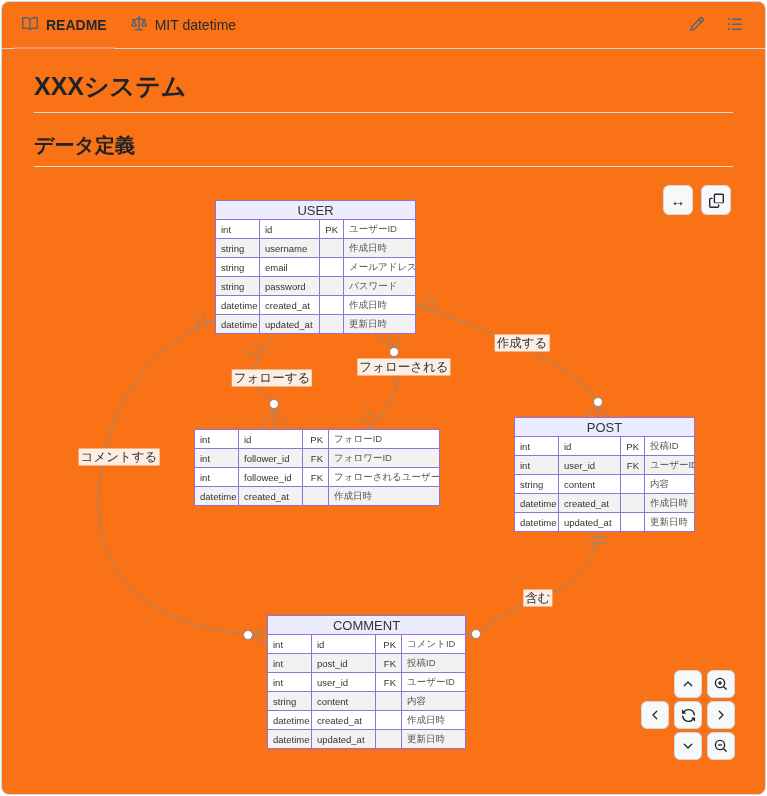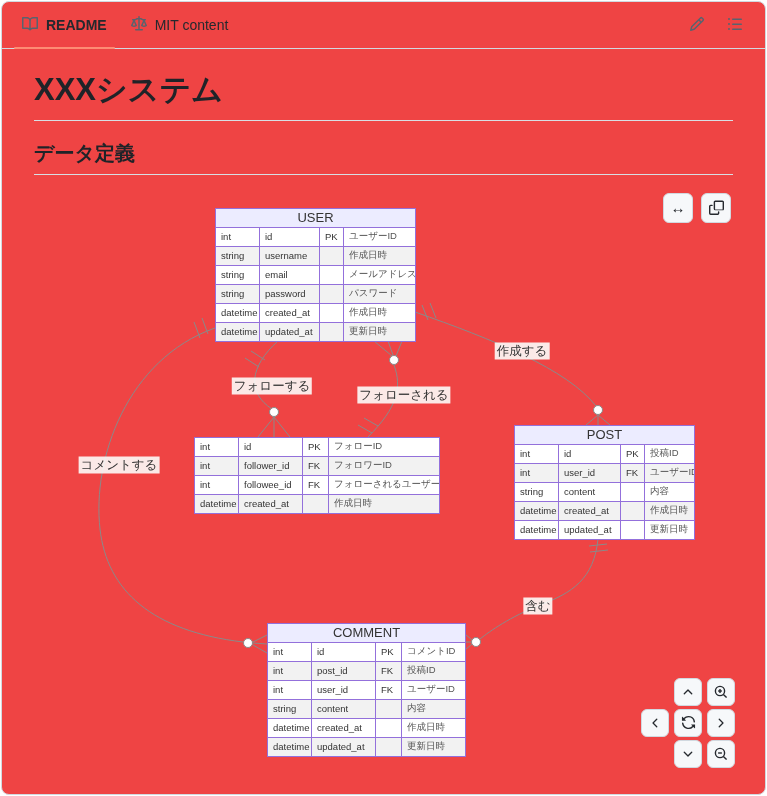--- a/index.html
+++ b/index.html
@@ -1,41 +1,41 @@
 <!DOCTYPE html>
 <html><head>
 <meta charset="utf-8">
 <style>
   * { margin:0; padding:0; box-sizing:border-box; }
   html,body { background:#fff; }
   body { font-family:"Liberation Sans", sans-serif; color:#1f2328; width:767px; height:796px; }
-  .page { position:relative; width:765px; height:794px; margin:1px; border:1px solid #d1d9e0; border-radius:8px; background:#ef4444; overflow:hidden; }
+  .page { position:relative; width:765px; height:794px; margin:1px; border:1px solid #d1d9e0; border-radius:8px; background:#f97316; overflow:hidden; }
 
   
   .tabbar { display:flex; align-items:stretch; height:47px; border-bottom:1px solid #d1d9e0; padding:0 8px; }
   .tab { position:relative; display:flex; align-items:center; gap:8px; padding:0 10px; margin:0 2px; font-size:14px; color:#25292e; cursor:pointer; }
   .tab .octicon { color:#59636e; flex:none; }
   .tab.active { font-weight:bold; }
   .tab.active::after { content:""; position:absolute; left:2px; right:2px; bottom:-1px; height:2px; border-radius:2px; background:#fd8c73; }
   .tabbar-actions { margin-left:auto; display:flex; align-items:center; gap:22px; padding-right:14px; }
   .iconbtn-plain { background:none; border:none; color:#59636e; cursor:pointer; display:flex; }
 
   
-  h1.doc-title { margin:22px 32px 0; padding-bottom:10px; font-size:31px; line-height:1.25; border-bottom:1px solid #d8dee4; }
+  h1.doc-title { margin:22px 32px 0; padding-bottom:10px; font-size:25px; line-height:1.25; border-bottom:1px solid #d8dee4; }
   h2.doc-section { margin:20px 32px 0; padding-bottom:8px; font-size:20px; line-height:1.25; border-bottom:1px solid #d8dee4; }
 
   
   .diagram { position:relative; width:765px; height:620px; margin-top:4px; }
   .diagram svg.edges { position:absolute; left:0; top:0; }
   .entity { position:absolute; }
   table.er { border-collapse:collapse; table-layout:fixed; background:#fff; font-size:9.5px; color:#333; }
   table.er th, table.er td { border:1px solid #9370DB; height:19px; padding:0 5px; white-space:nowrap; overflow:hidden; text-align:left; font-weight:normal; }
   table.er th { background:#ECECFF; text-align:center; font-size:13px; color:#333; }
   table.er tr.alt td { background:#f2f2f2; }
-  table.er td.c-key { text-align:left; }
+  table.er td.c-key { text-align:right; }
   table.er td.c-comment { color:#555; }
   .rel-label { position:absolute; transform:translate(-50%,-50%); font-size:12.5px; color:#333; background:rgba(252,252,250,0.9); padding:0 2px; white-space:nowrap; }
 
   
   .ctl { position:absolute; width:30px; height:30px; display:flex; align-items:center; justify-content:center; background:#f6f8fa; border:1px solid #d1d9e0; border-radius:6px; color:#25292e; cursor:pointer; font-size:15px; line-height:1; }
   .ctl svg { display:block; }
   .pad .ctl { width:28px; height:28px; }
   .rot90  { transform:rotate(90deg); }
   .rot180 { transform:rotate(180deg); }
   .rot270 { transform:rotate(-90deg); }
@@ -53,21 +53,21 @@
           </svg>
       </span>
       <span>README</span>
     </div>
     <div class="tab">
       <span class="octicon">
         <svg width="16" height="16" viewBox="0 0 16 16" fill="currentColor">
             <path d="M8.75.75V2h.985c.304 0 .603.08.867.231l1.29.736c.038.022.08.033.124.033h2.234a.75.75 0 0 1 0 1.5h-.427l2.111 4.692a.75.75 0 0 1-.154.838l-.53-.53.529.531-.001.002-.002.002-.006.006-.006.005-.01.01-.045.04c-.21.176-.441.327-.686.45C14.556 10.78 13.88 11 13 11a4.498 4.498 0 0 1-2.023-.454 3.544 3.544 0 0 1-.686-.45l-.045-.04-.016-.015-.006-.006-.004-.004v-.001a.75.75 0 0 1-.154-.838L12.178 4.5h-.162c-.305 0-.604-.079-.868-.231l-1.29-.736a.245.245 0 0 0-.124-.033H8.75V13h2.5a.75.75 0 0 1 0 1.5h-6.5a.75.75 0 0 1 0-1.5h2.5V3.5h-.984a.245.245 0 0 0-.124.033l-1.289.737c-.265.15-.564.23-.869.23h-.162l2.112 4.692a.75.75 0 0 1-.154.838l-.53-.53.529.531-.001.002-.002.002-.006.006-.016.015-.045.04c-.21.176-.441.327-.686.45C4.556 10.78 3.88 11 3 11a4.498 4.498 0 0 1-2.023-.454 3.544 3.544 0 0 1-.686-.45l-.045-.04-.016-.015-.006-.006-.004-.004v-.001a.75.75 0 0 1-.154-.838L2.178 4.5H1.75a.75.75 0 0 1 0-1.5h2.234a.249.249 0 0 0 .125-.033l1.288-.737c.265-.15.564-.23.869-.23h.984V.75a.75.75 0 0 1 1.5 0Zm2.945 8.477c.285.135.718.273 1.305.273s1.02-.138 1.305-.273L13 6.327Zm-10 0c.285.135.718.273 1.305.273s1.02-.138 1.305-.273L3 6.327Z"></path>
           </svg>
       </span>
-      <span>MIT content</span>
+      <span>MIT datetime</span>
     </div>
     <div class="tabbar-actions">
       <button class="iconbtn-plain">
         <span>
           <svg width="16" height="16" viewBox="0 0 16 16" fill="currentColor">
               <path d="M11.013 1.427a1.75 1.75 0 0 1 2.474 0l1.086 1.086a1.75 1.75 0 0 1 0 2.474l-8.61 8.61c-.21.21-.47.364-.756.445l-3.251.93a.75.75 0 0 1-.927-.928l.929-3.25c.081-.286.235-.547.445-.758l8.61-8.61Zm.176 4.823L9.75 4.81l-6.286 6.287a.253.253 0 0 0-.064.108l-.558 1.953 1.953-.558a.253.253 0 0 0 .108-.064Zm1.238-3.763a.25.25 0 0 0-.354 0L10.811 3.75l1.439 1.44 1.263-1.263a.25.25 0 0 0 0-.354Z"></path>
             </svg>
         </span>
       </button>
       <button class="iconbtn-plain">
@@ -291,21 +291,21 @@
               <td class="c-type">datetime</td>
               <td class="c-name">updated_at</td>
               <td class="c-key"></td>
               <td class="c-comment">更新日時</td>
             </tr>
           </tbody>
         </table>
       </div>
 
     <span class="rel-label" style="left:270px; top:207px;">フォローする</span>
-    <span class="rel-label" style="left:402px; top:216px;">フォローされる</span>
+    <span class="rel-label" style="left:402px; top:196px;">フォローされる</span>
     <span class="rel-label" style="left:520px; top:172px;">作成する</span>
     <span class="rel-label" style="left:117px; top:286px;">コメントする</span>
     <span class="rel-label" style="left:536px; top:427px;text-align:center;">含む</span>
 
     <button class="ctl" style="left:661px; top:14px;">
       <span>↔</span>
     </button>
     <button class="ctl" style="left:699px; top:14px;">
       <span>
         <svg width="15" height="15" viewBox="0 0 16 16" fill="currentColor">

